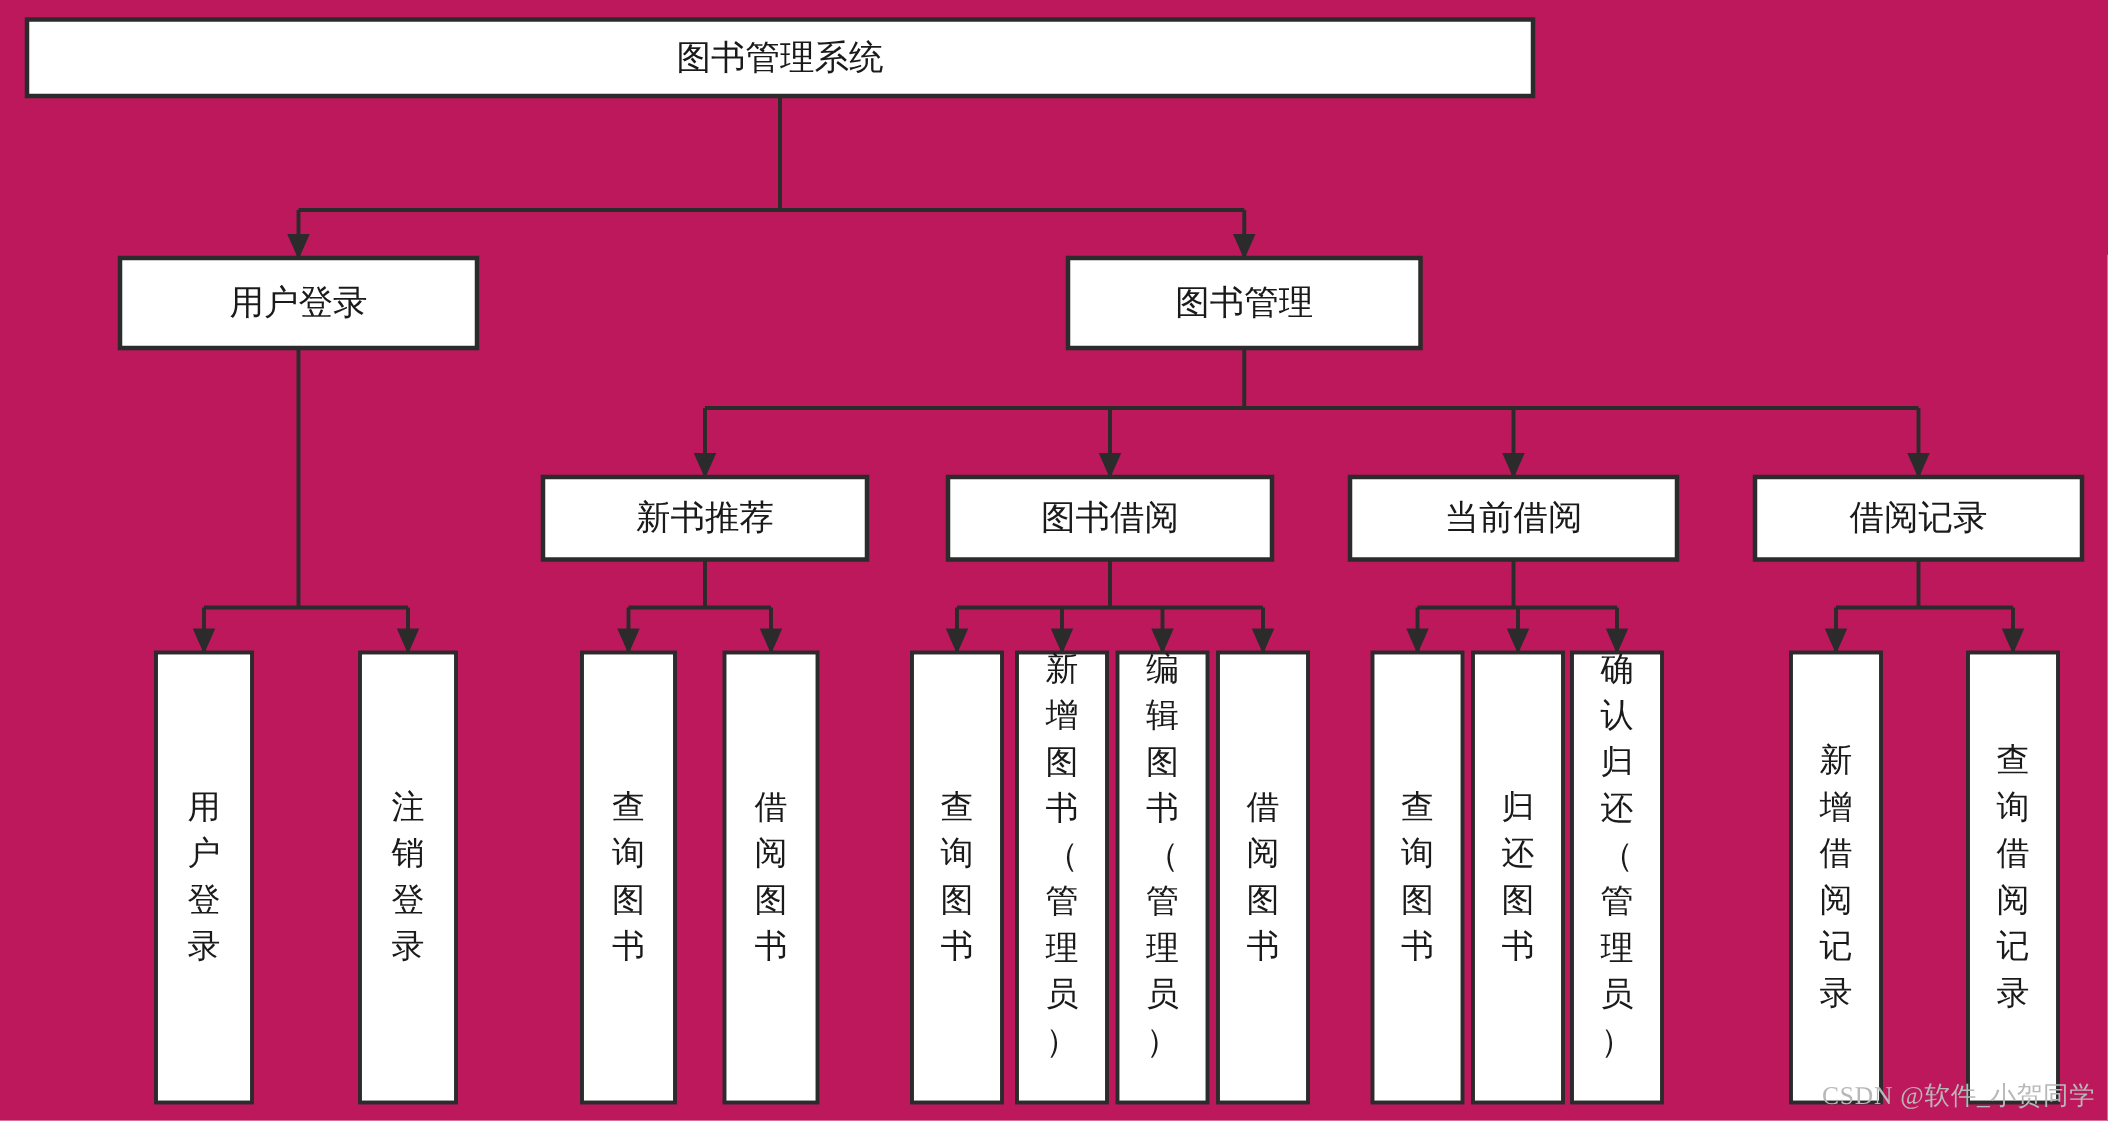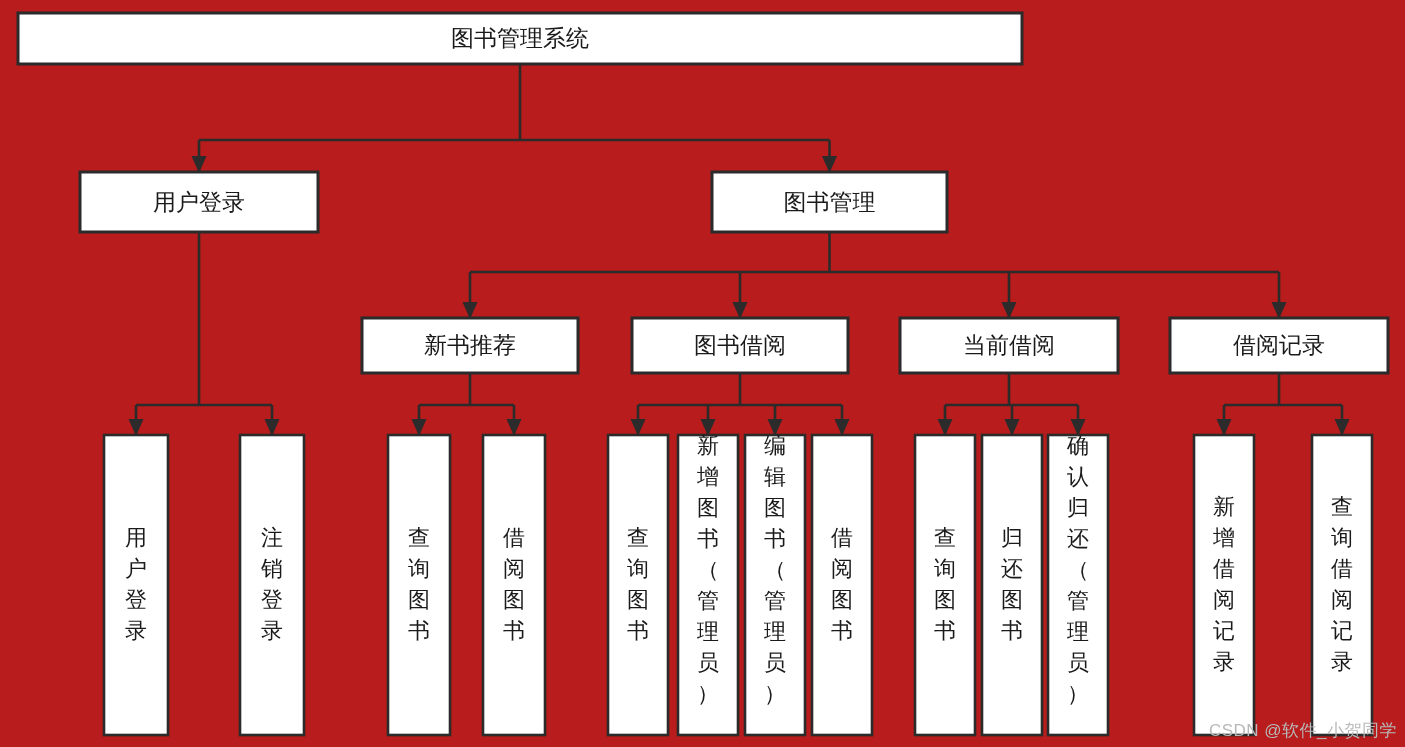--- a/index.html
+++ b/index.html
@@ -10,21 +10,21 @@
   body {
     font-family: "DejaVu Sans", "Liberation Sans", sans-serif;
     width: 1405px;
     height: 747px;
     overflow: hidden;
   }
   #diagram-root {
     position: relative;
     width: 1405px;
     height: 747px;
-    background: #b91c1c;
+    background: #be185d;
   }
   svg.flowchart {
     position: absolute;
     top: 0;
     left: 0;
     width: 1405px;
     height: 747px;
   }
   .node-box {
     fill: #ffffff;
@@ -55,21 +55,21 @@
   .node-label-v {
     font-family: "DejaVu Sans", "Liberation Sans", sans-serif;
     font-size: 22px;
     fill: #1a1a1a;
     text-anchor: middle;
   }
   .watermark {
     position: absolute;
     right: 8px;
     bottom: 5px;
-    font-family: Liberation Sans, sans-serif;
+    font-family: Liberation Serif, serif;
     font-size: 17px;
     color: #b8b8b8;
     letter-spacing: 0.5px;
     white-space: nowrap;
     pointer-events: none;
   }
 </style>
 </head>
 <body>
 

